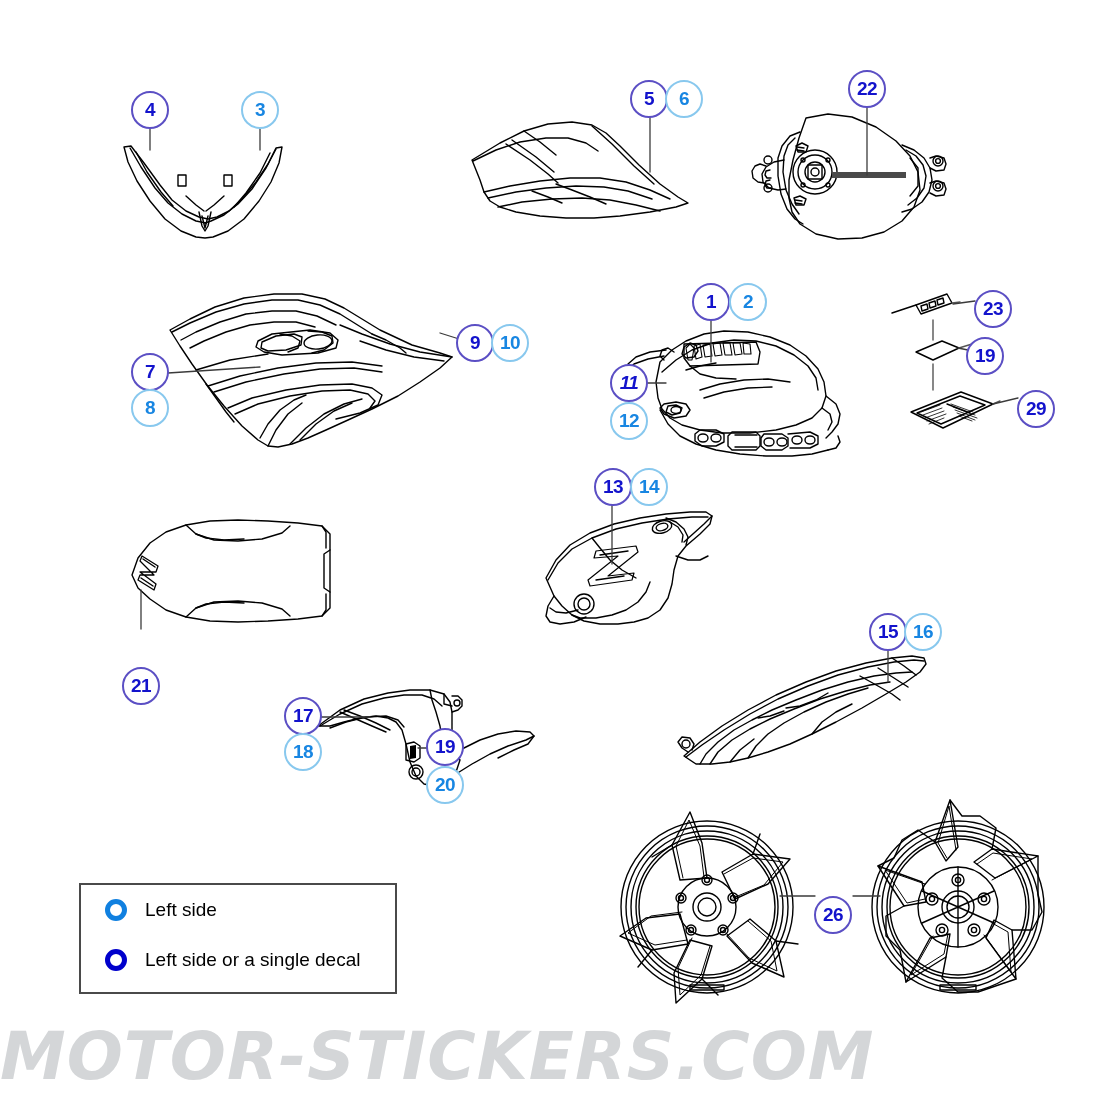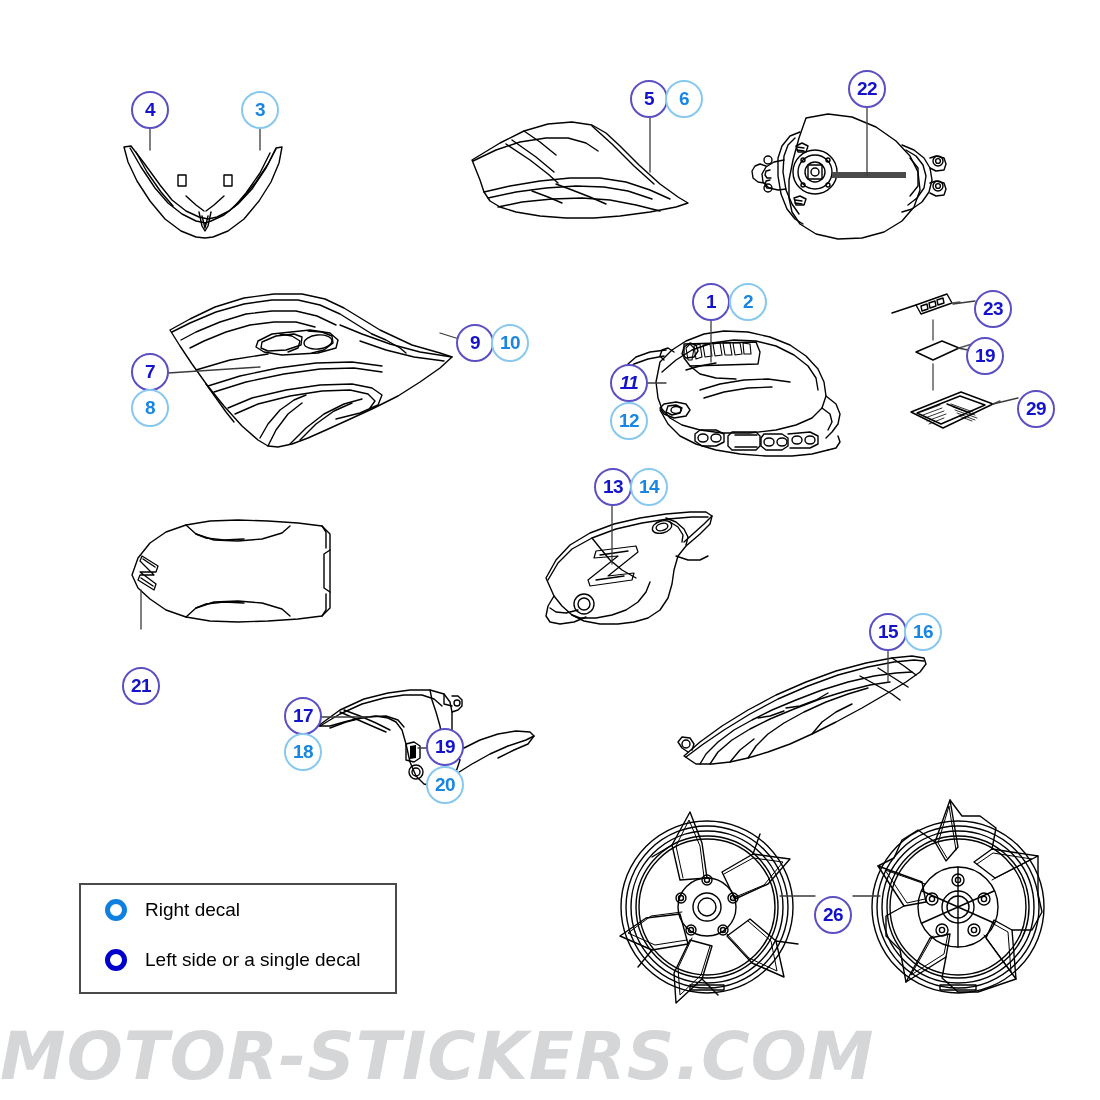--- a/index.html
+++ b/index.html
@@ -552,21 +552,21 @@
         <span>20</span>
       </div>
       <div class="callout left" style="left: 814px; top: 896px;">
         <span>26</span>
       </div>
     </div>
 
   <div id="legend">
     <div class="legend-row">
       <span class="legend-dot right"></span>
-      <span class="legend-text">Right decal</span>
+      <span class="legend-text">Left side</span>
     </div>
     <div class="legend-row">
       <span class="legend-dot left"></span>
       <span class="legend-text">Left side or a single decal</span>
     </div>
   </div>
 
   <div id="watermark">MOTOR-STICKERS.COM</div>
 
 </div>

